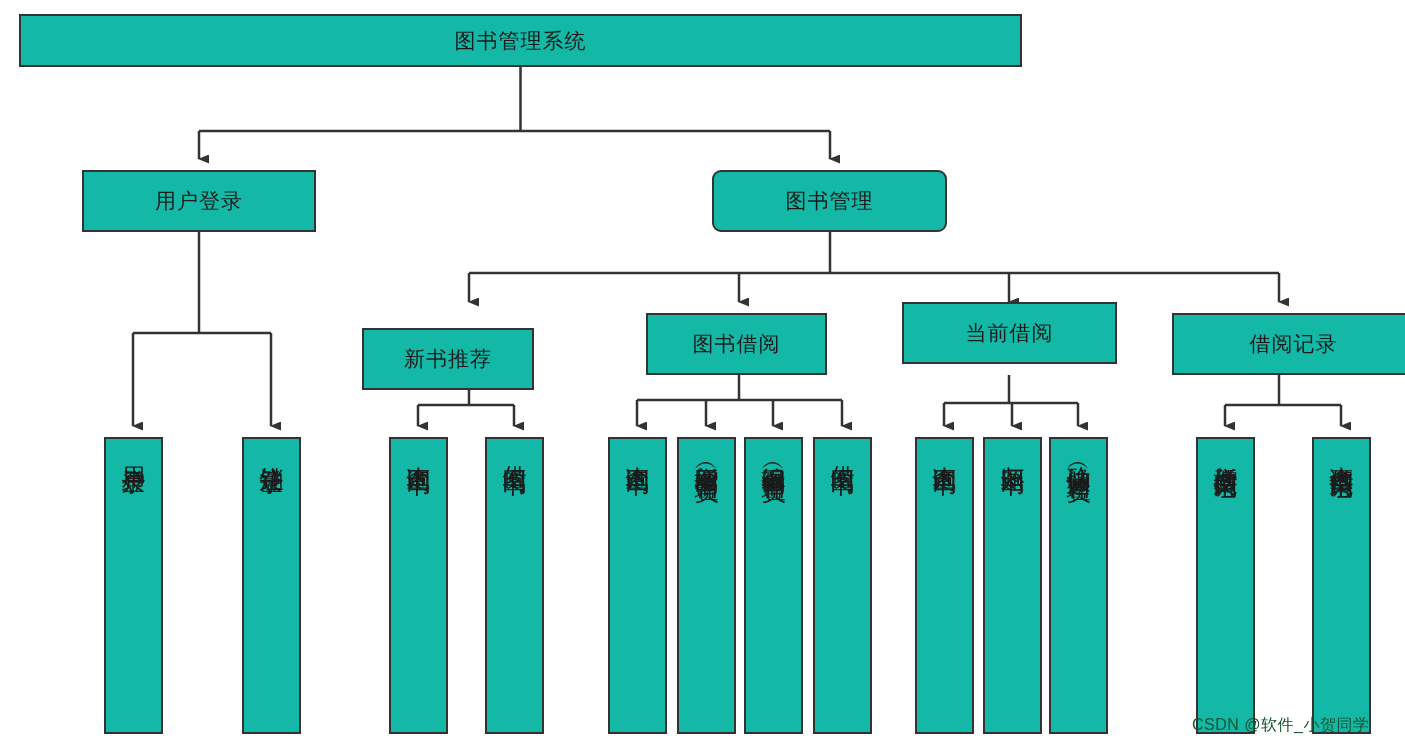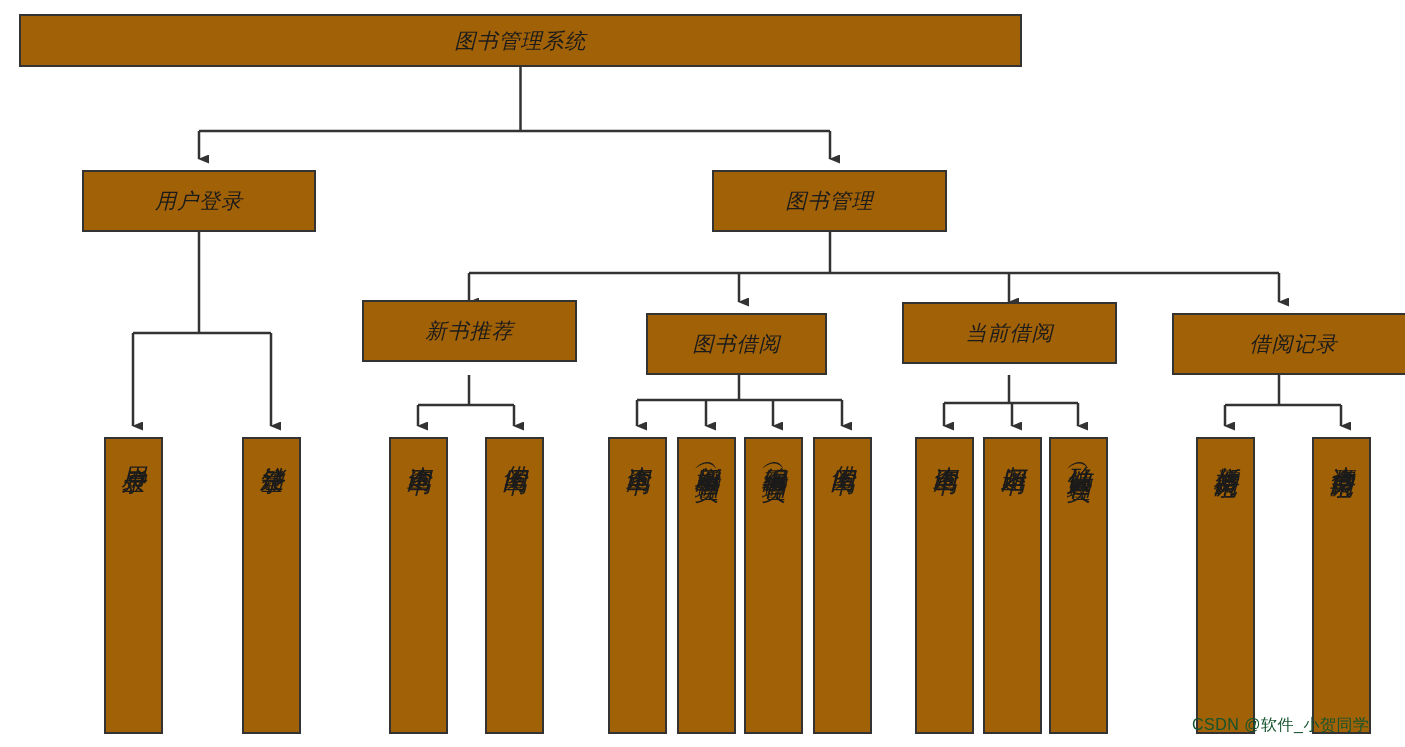--- a/index.html
+++ b/index.html
@@ -23,27 +23,26 @@
     position: absolute;
     left: 0;
     top: 0;
     width: 1405px;
     height: 747px;
     pointer-events: none;
   }
   .node {
     position: absolute;
     box-sizing: border-box;
-    background: #a16207;
+    background: #14b8a6;
     border: 2px solid #333333;
     display: flex;
     align-items: center;
     justify-content: center;
     color: #1b1b1b;
-    font-style: italic;
   }
   .node-h {
     font-size: 21px;
     letter-spacing: 1px;
     white-space: nowrap;
   }
   .node-v {
     align-items: flex-start;
     justify-content: center;
     padding-top: 8px;
@@ -122,25 +121,25 @@
     </g>
   </svg>
 
   <div class="node node-h" style="left:19px; top:14px; width:1003px; height:53px;">
     <span>图书管理系统</span>
   </div>
 
   <div class="node node-h" style="left:82px; top:170px; width:234px; height:62px;">
     <span>用户登录</span>
   </div>
-  <div class="node node-h" style="left:712px; top:170px; width:235px; height:62px;">
+  <div class="node node-h" style="left:712px; top:170px; width:235px; height:62px;border-radius:9px;">
     <span>图书管理</span>
   </div>
 
-  <div class="node node-h" style="left:362px; top:300px; width:215px; height:62px;">
+  <div class="node node-h" style="left:362px; top:328px; width:172px; height:62px;">
     <span>新书推荐</span>
   </div>
   <div class="node node-h" style="left:646px; top:313px; width:181px; height:62px;">
     <span>图书借阅</span>
   </div>
   <div class="node node-h" style="left:902px; top:302px; width:215px; height:62px;">
     <span>当前借阅</span>
   </div>
   <div class="node node-h" style="left:1172px; top:313px; width:243px; height:62px;">
     <span>借阅记录</span>

